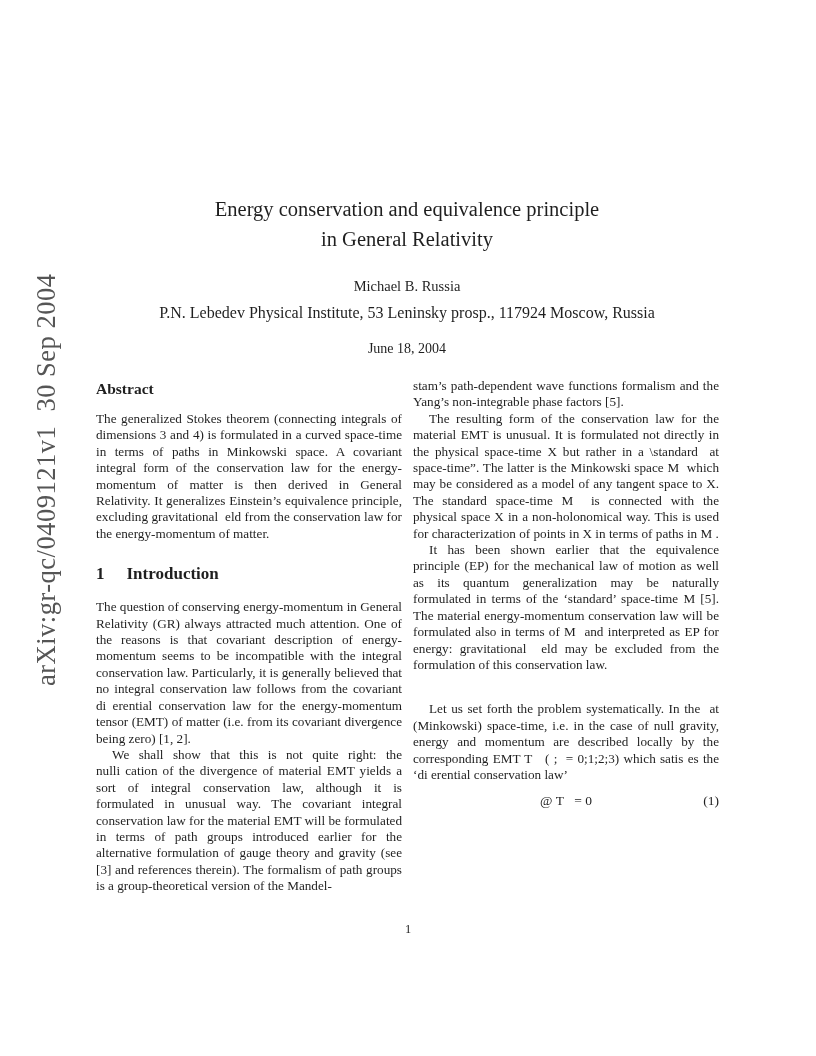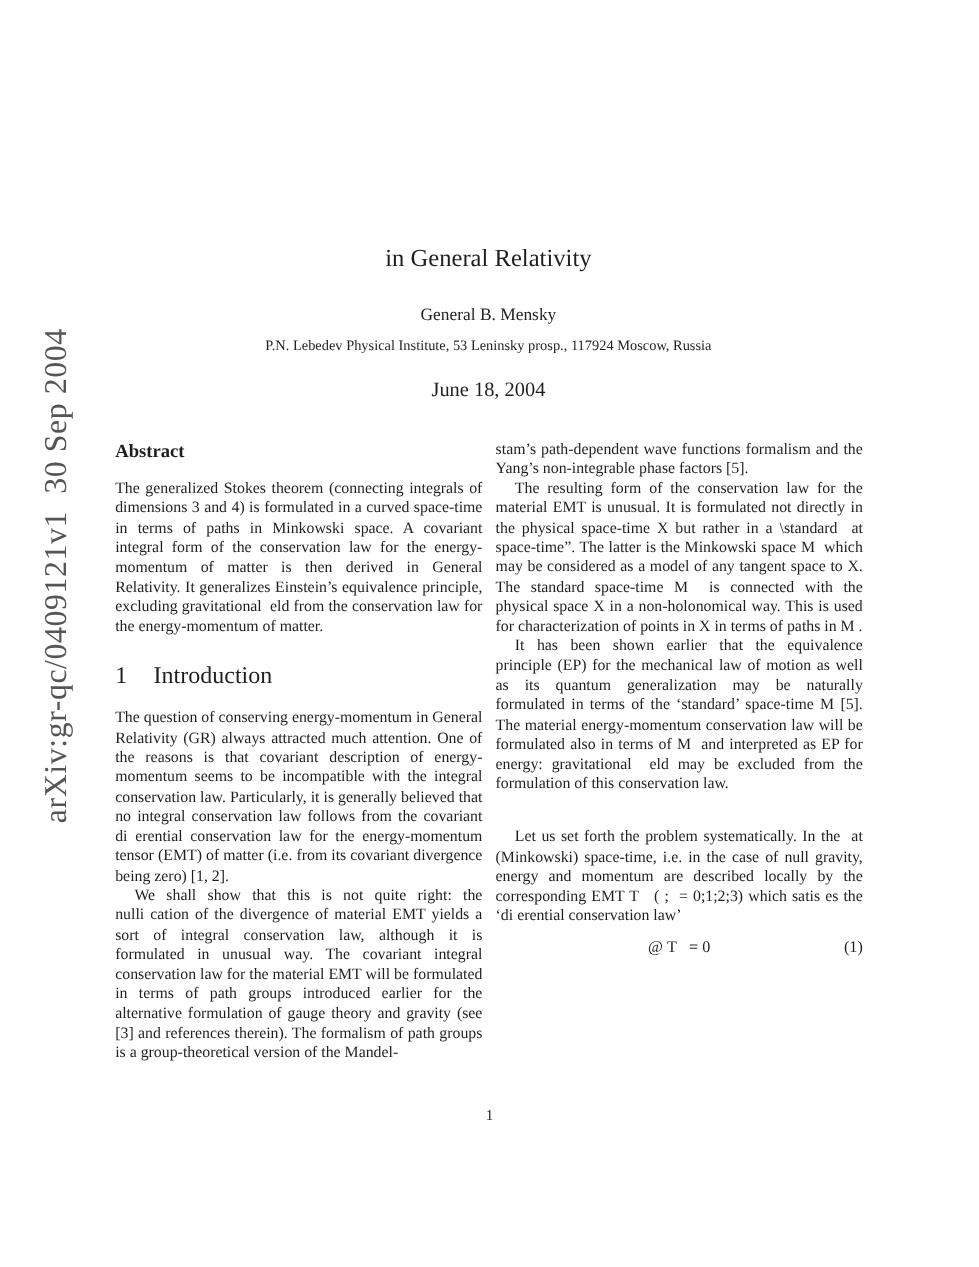--- a/index.html
+++ b/index.html
@@ -24,44 +24,44 @@
   }
   
   .header {
     position: absolute;
     left: 96px; top: 198px; width: 622px;
     text-align: center;
   }
   .title-line1 { font-size: 20.5px; margin: 0; font-weight: normal; }
   .title-line2 { font-size: 20.5px; margin: 7px 0 0; font-weight: normal; }
   .author      { font-size: 14.5px; margin: 27px 0 0; }
-  .affiliation { font-size: 12px; margin: 9px 0 0; }
-  .date        { font-size: 17px; margin: 19px 0 0; }
+  .affiliation { font-size: 16px; margin: 9px 0 0; }
+  .date        { font-size: 14px; margin: 19px 0 0; }
   
   .col {
     position: absolute;
-    top: 366px;
+    top: 378px;
     width: 306px;
   }
   .col-left  { left: 96px; }
   .col-right { left: 413px; }
   .col p {
     font-size: 13.2px;
     line-height: 16.4px;
     text-align: justify;
     margin: 0;
   }
   p.indent { text-indent: 16px; }
   p.gap-before { margin-top: 28px; }
   .abstract-heading {
     font-size: 15.5px; font-weight: bold;
     margin: 2px 0 13px 0;
   }
   .section-heading {
-    font-size: 20px; font-weight: normal;
+    font-size: 17px; font-weight: bold;
     margin: 22px 0 15px 0;
   }
   .section-heading .sec-num { margin-right: 22px; }
   .eq-row {
     position: relative;
     margin: 10px 0 9px 0;
     font-size: 13.5px;
   }
   .eq-body { display: block; text-align: center; }
   .eq-num  { position: absolute; right: 0; top: 0; }
@@ -71,22 +71,23 @@
     text-align: center;
     font-size: 12.5px;
   }
 </style>
 </head>
 <body>
 
 <div class="stamp">arXiv:gr-qc/0409121v1&nbsp; 30 Sep 2004</div>
 
 <div class="header">
+  <h1 class="title-line1">Energy conservation and equivalence principle</h1>
   <h1 class="title-line2">in General Relativity</h1>
-  <div class="author">General B. Mensky</div>
+  <div class="author">Michael B. Russia</div>
   <div class="affiliation">P.N. Lebedev Physical Institute, 53 Leninsky prosp., 117924 Moscow, Russia</div>
   <div class="date">June 18, 2004</div>
 </div>
 
 <div class="col col-left">
   <div class="abstract-heading">Abstract</div>
   <p>The generalized Stokes theorem (connecting integrals of dimensions 3 and 4) is formulated in a curved space-time in terms of paths in Minkowski space. A covariant integral form of the conservation law for the energy-momentum of matter is then derived in General Relativity. It generalizes Einstein’s equivalence principle, excluding gravitational &nbsp;eld from the conservation law for the energy-momentum of matter.</p>
   <div class="section-heading">
     <span class="sec-num">1</span><span>Introduction</span>
   </div>

